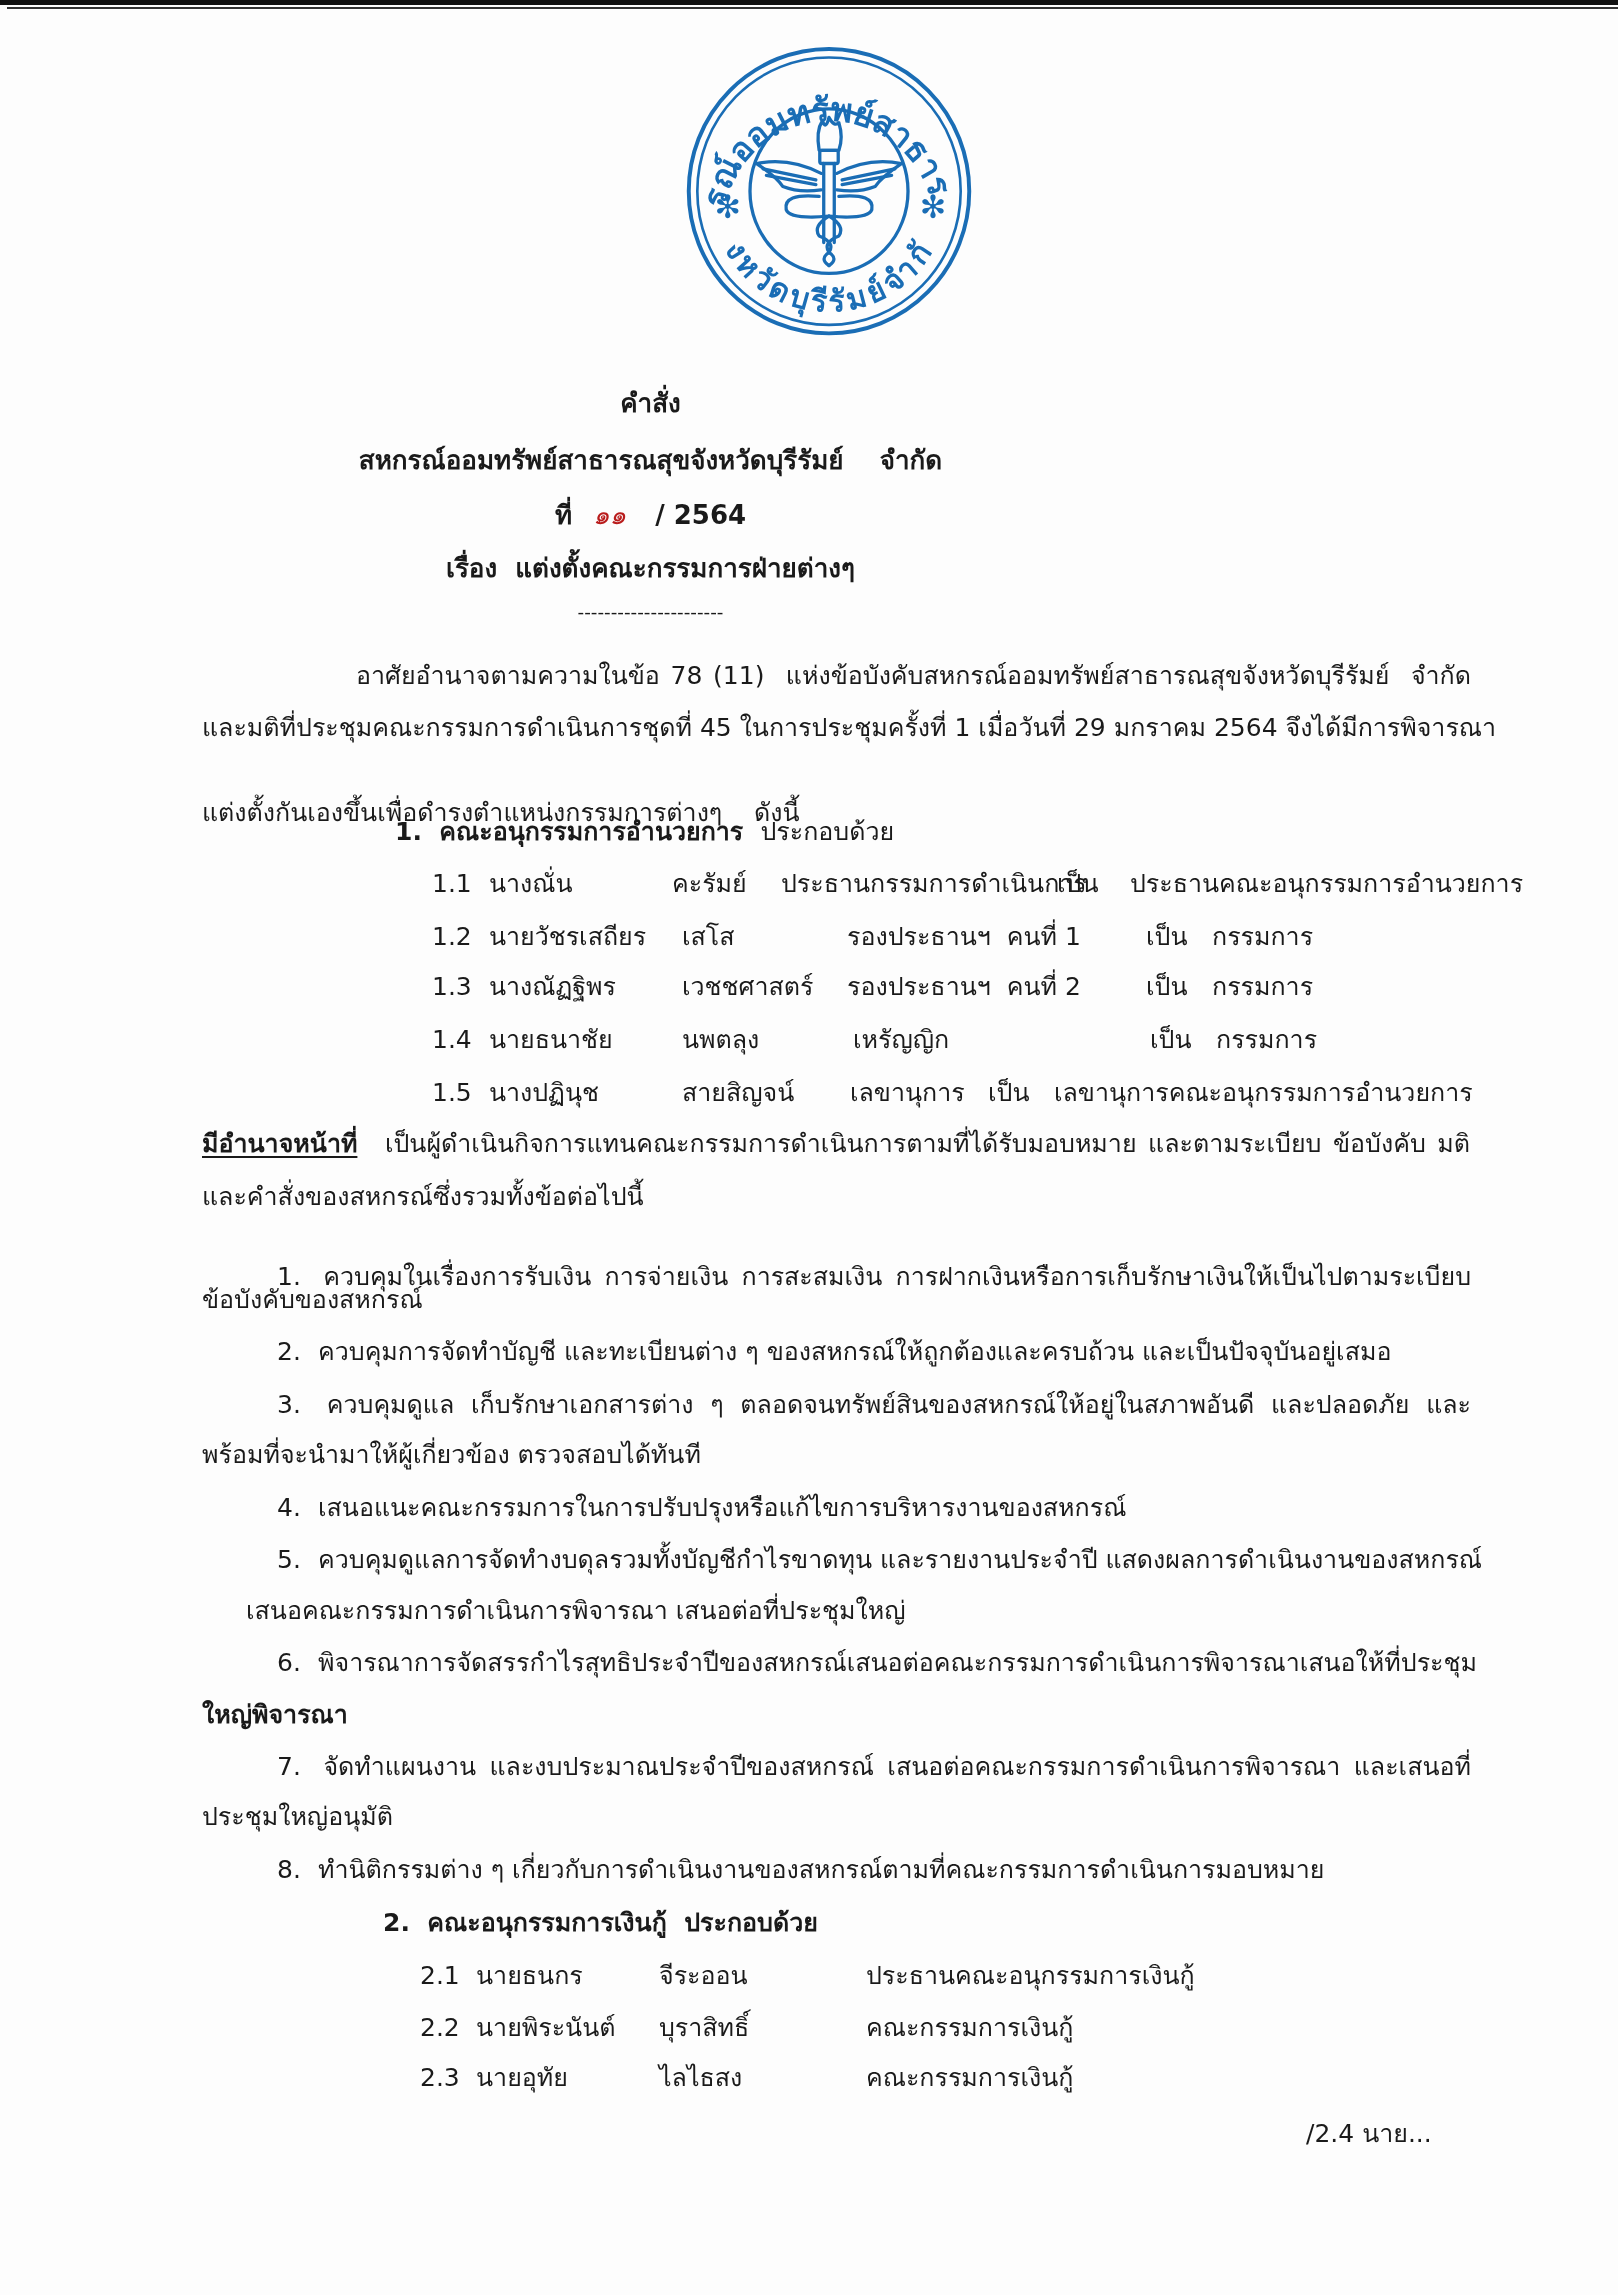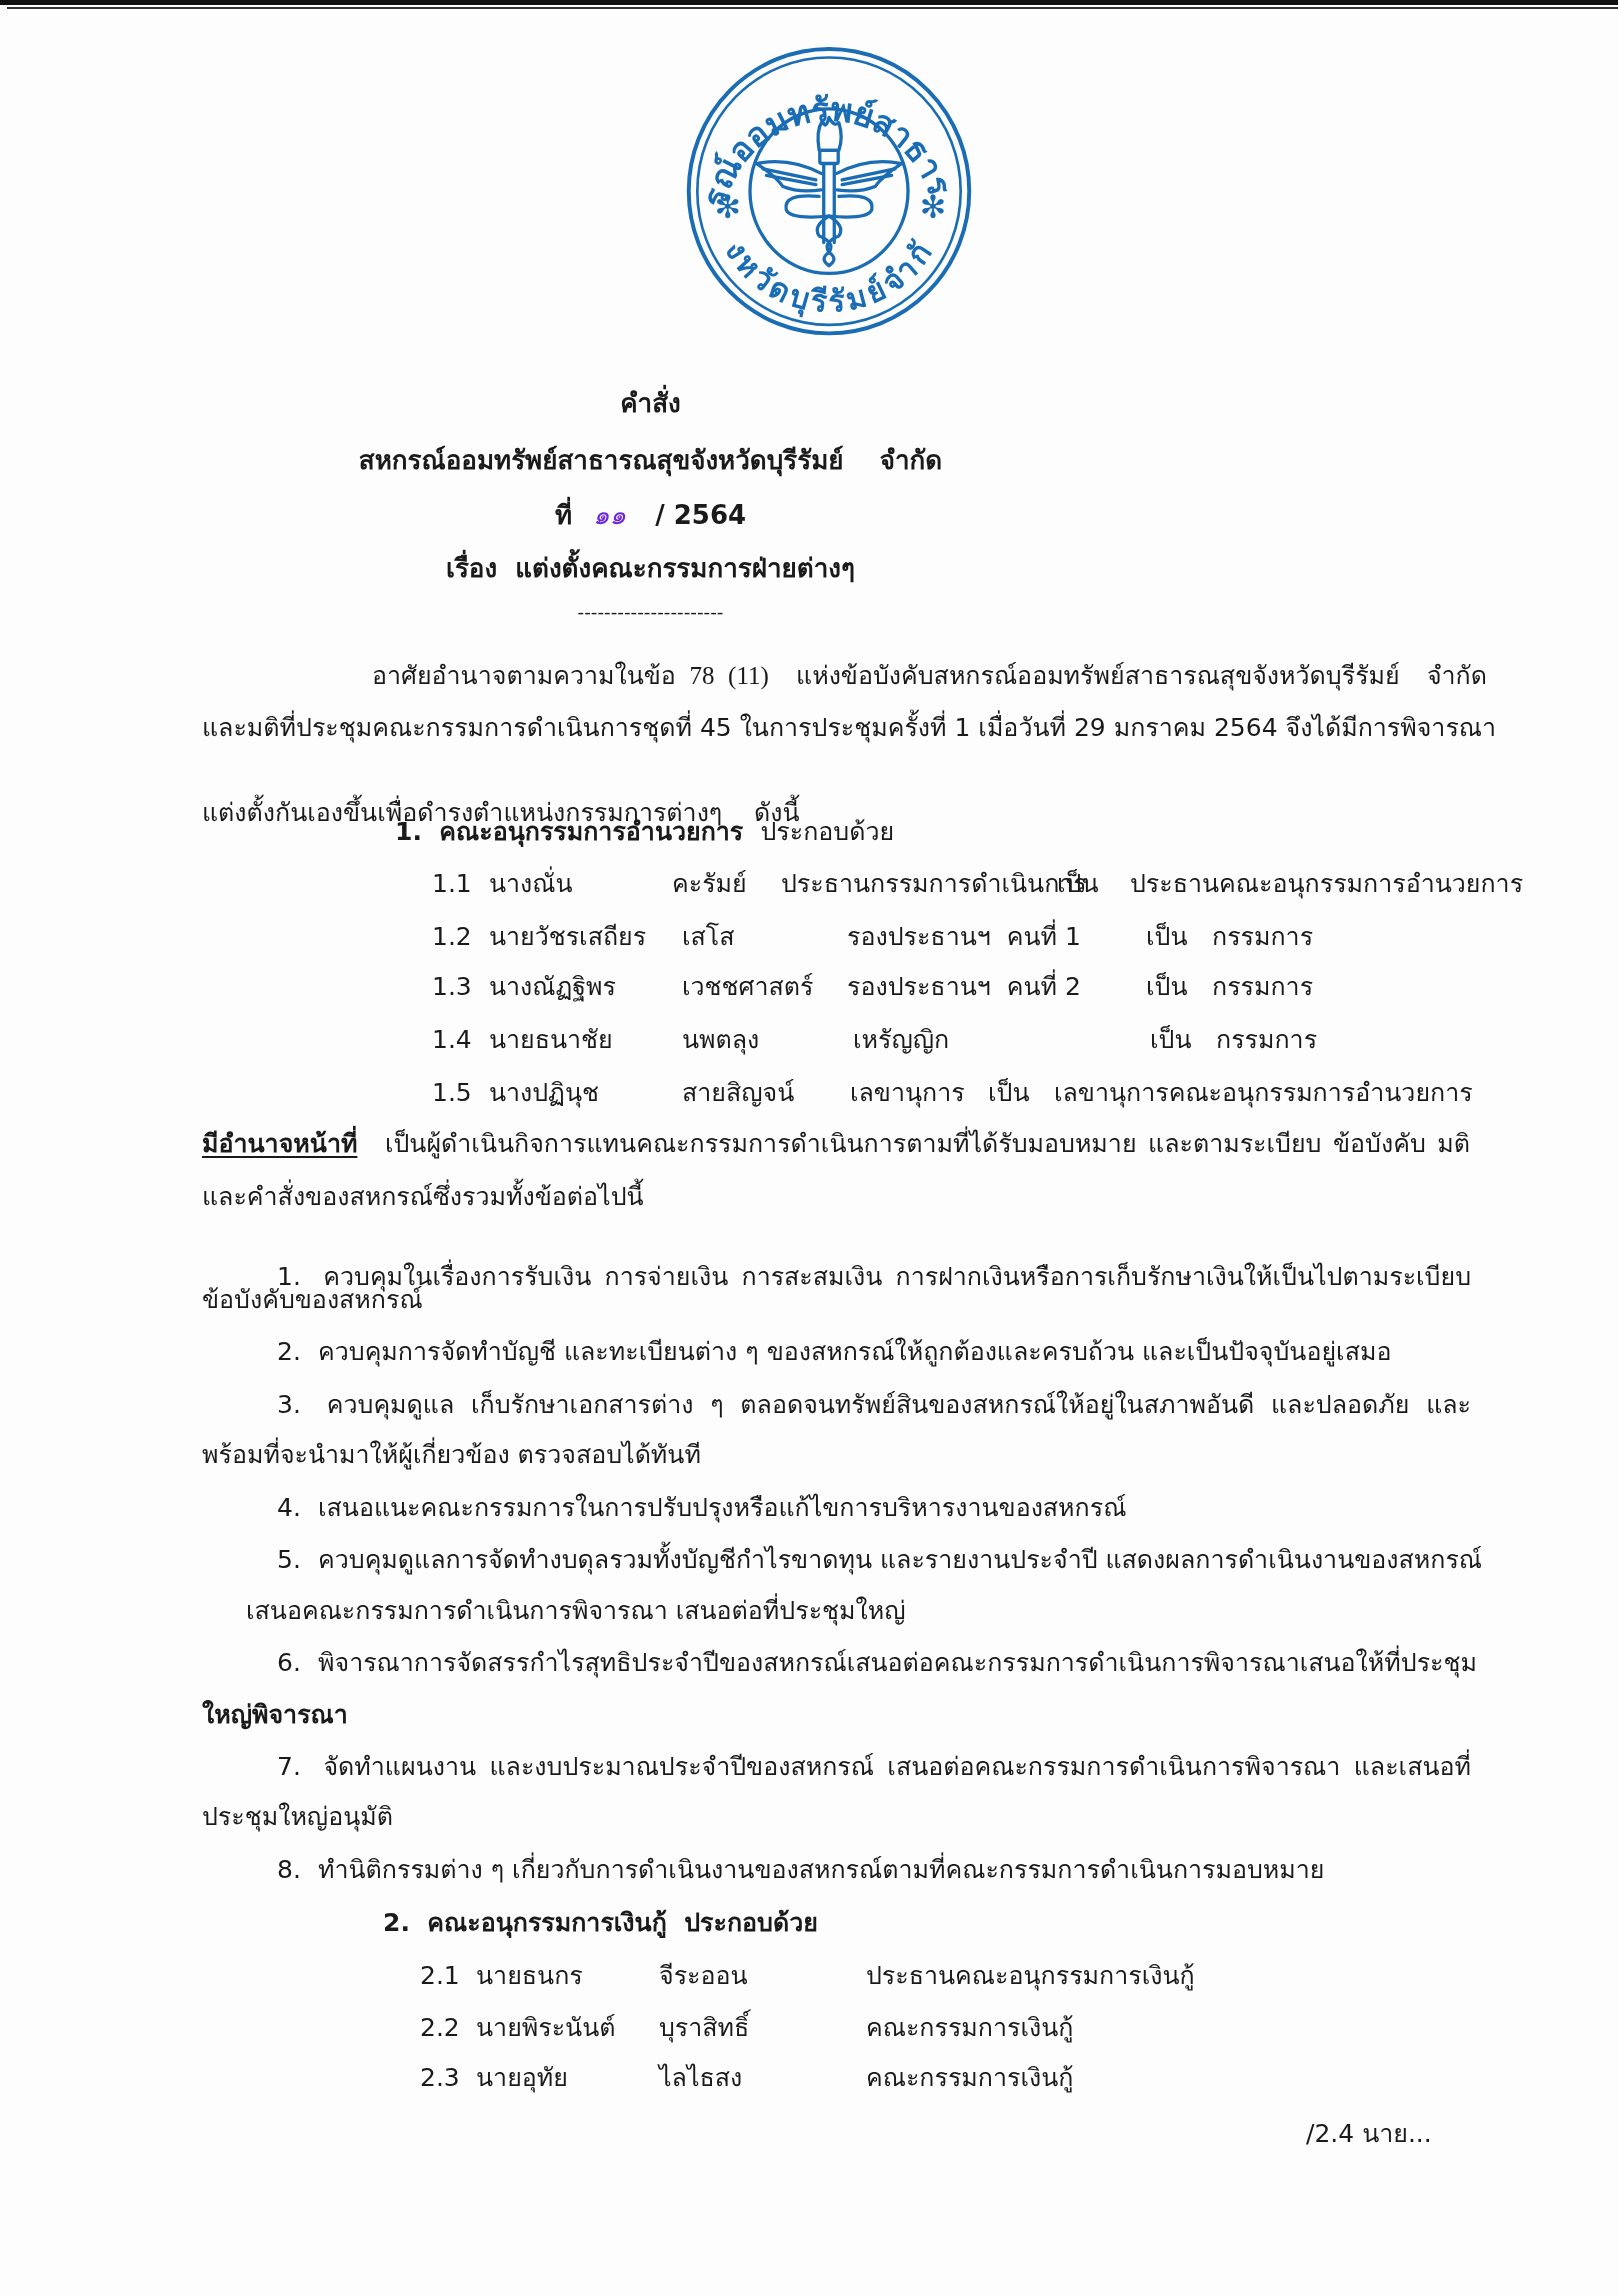--- a/index.html
+++ b/index.html
@@ -10,21 +10,21 @@
     color: #1a1a1a;
   }
   .scan-border { position: absolute; left: 0; top: 0; width: 1619px; height: 5.3px; background: #111; }
   .scan-border2 { position: absolute; left: 6.6px; top: 6.6px; width: 1612px; height: 2px; background: #333; }
 
   .seal { position: absolute; left: 684px; top: 45px; width: 290px; height: 293px; }
 
   .ln { position: absolute; white-space: nowrap; font-size: 25px; line-height: 40px; height: 40px; }
   .center { left: 0; width: 1301px; text-align: center; }
   .title { font-weight: bold; font-size: 26px; }
-  .hand { color: #6d28d9; font-weight: normal; font-family: "DejaVu Serif", serif; font-style: italic; }
+  .hand { color: #b91c1c; font-weight: normal; font-family: "DejaVu Serif", serif; font-style: italic; }
   .bold { font-weight: bold; }
   .ul { text-decoration: underline; text-underline-offset: 4px; text-decoration-thickness: 2px; }
   .justify { text-align: justify; text-align-last: justify; }
 </style>
 </head>
 <body>
 
 <div class="scan-border"></div>
 <div class="scan-border2"></div>
 
@@ -63,21 +63,21 @@
 <div class="ln center title" style="top:383px;">คำสั่ง</div>
 <div class="ln center title" style="top:440px; white-space:pre;">สหกรณ์ออมทรัพย์สาธารณสุขจังหวัดบุรีรัมย์    จำกัด</div>
 <div class="ln center title" style="top:495px;">
   <span>ที่</span>
   <span class="hand" style="margin:0 20px 0 12px;">๑๑</span>
   <span>/ 2564</span>
 </div>
 <div class="ln center title" style="top:548px; white-space:pre;">เรื่อง  แต่งตั้งคณะกรรมการฝ่ายต่างๆ</div>
 <div class="ln center" style="top:592px; font-size:18.4px;">----------------------</div>
 
-<div class="ln justify" style="top:656px; left:372px; width:1115px; white-space:pre;font-family:Liberation Serif, serif;">อาศัยอำนาจตามความในข้อ 78 (11)  แห่งข้อบังคับสหกรณ์ออมทรัพย์สาธารณสุขจังหวัดบุรีรัมย์  จำกัด</div>
+<div class="ln justify" style="top:656px; left:356px; width:1115px; white-space:pre;">อาศัยอำนาจตามความในข้อ 78 (11)  แห่งข้อบังคับสหกรณ์ออมทรัพย์สาธารณสุขจังหวัดบุรีรัมย์  จำกัด</div>
 <div class="ln justify" style="top:708px; left:202px; width:1268px;">และมติที่ประชุมคณะกรรมการดำเนินการชุดที่ 45 ในการประชุมครั้งที่ 1 เมื่อวันที่ 29 มกราคม 2564 จึงได้มีการพิจารณา</div>
 <div class="ln" style="top:761px; left:202px; white-space:pre;margin-top:32px;">แต่งตั้งกันเองขึ้นเพื่อดำรงตำแหน่งกรรมการต่างๆ    ดังนี้</div>
 
 <div class="ln" style="top:812px; left:395px;">
   <span class="bold" style="white-space:pre;">1.  คณะอนุกรรมการอำนวยการ</span>
   <span style="margin-left:9.2px;">ประกอบด้วย</span>
 </div>
 
 <div>
 

